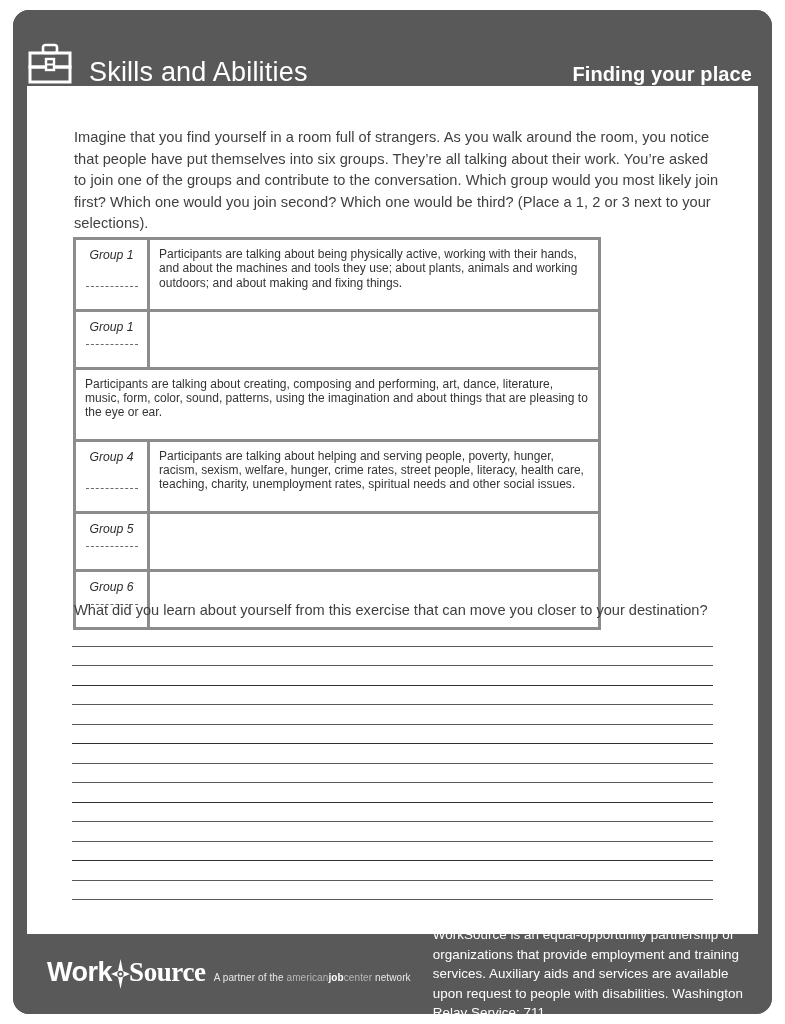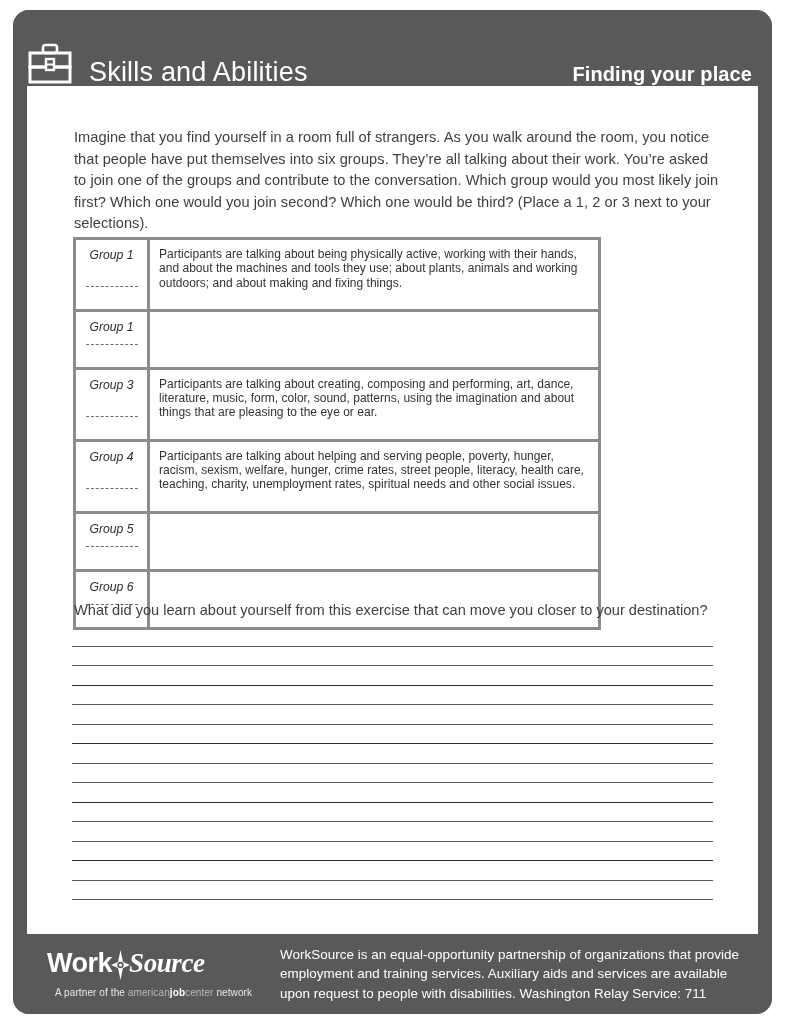--- a/index.html
+++ b/index.html
@@ -178,21 +178,22 @@
     height: 80px;
     background: #595959;
     display: flex;
     align-items: center;
   }
 
   .logo-block {
     flex: 0 0 245px;
     padding-left: 34px;
     display: flex;
-    flex-direction: column;
+    flex-direction: row;
+    align-items: center;
   }
 
   .logo-wordmark {
     display: flex;
     align-items: baseline;
     color: #ffffff;
     line-height: 1;
     position: relative;
   }
 
@@ -208,21 +209,20 @@
     width: 19px;
     height: 30px;
     flex: 0 0 auto;
     margin: 0 -1px 0 -1px;
     align-self: center;
   }
 
   .logo-source {
     font-size: 27px;
     font-weight: bold;
-    font-style: italic;
     letter-spacing: -0.4px;
     font-family: "Liberation Serif", serif;
   }
 
   .logo-tagline {
     margin-top: 7px;
     font-size: 10px;
     color: #e8e8e8;
     white-space: nowrap;
     letter-spacing: 0.1px;
@@ -273,24 +273,20 @@
             </div>
             <div class="group-desc-cell">Participants are talking about being physically active,  working with their hands, and about the machines and tools they use; about plants, animals and working outdoors; and about making and fixing things.</div>
           </div>
           <div class="group-row">
             <div class="group-label-cell">
               <div class="group-label">Group 1</div>
               <div class="group-blank"></div>
             </div>
           </div>
           <div class="group-row">
-            <div class="group-label-cell">
-              <div class="group-label">Group 3</div>
-              <div class="group-blank"></div>
-            </div>
             <div class="group-desc-cell">Participants are talking about creating, composing and performing, art, dance, literature, music, form, color, sound, patterns, using the imagination and about things that are pleasing to the eye or ear.</div>
           </div>
           <div class="group-row">
             <div class="group-label-cell">
               <div class="group-label">Group 4</div>
               <div class="group-blank"></div>
             </div>
             <div class="group-desc-cell">Participants are talking about helping and serving people, poverty, hunger, racism, sexism, welfare, hunger, crime rates, street people, literacy, health care, teaching, charity, unemployment rates, spiritual needs and other social issues.</div>
           </div>
           <div class="group-row">

